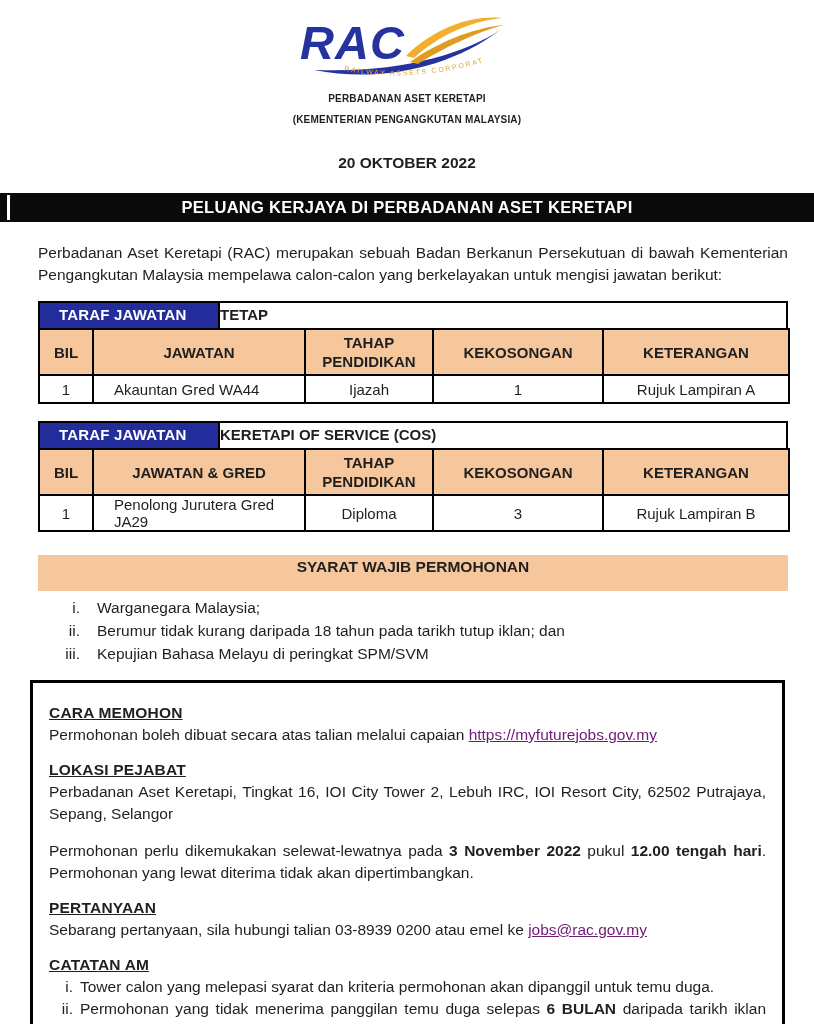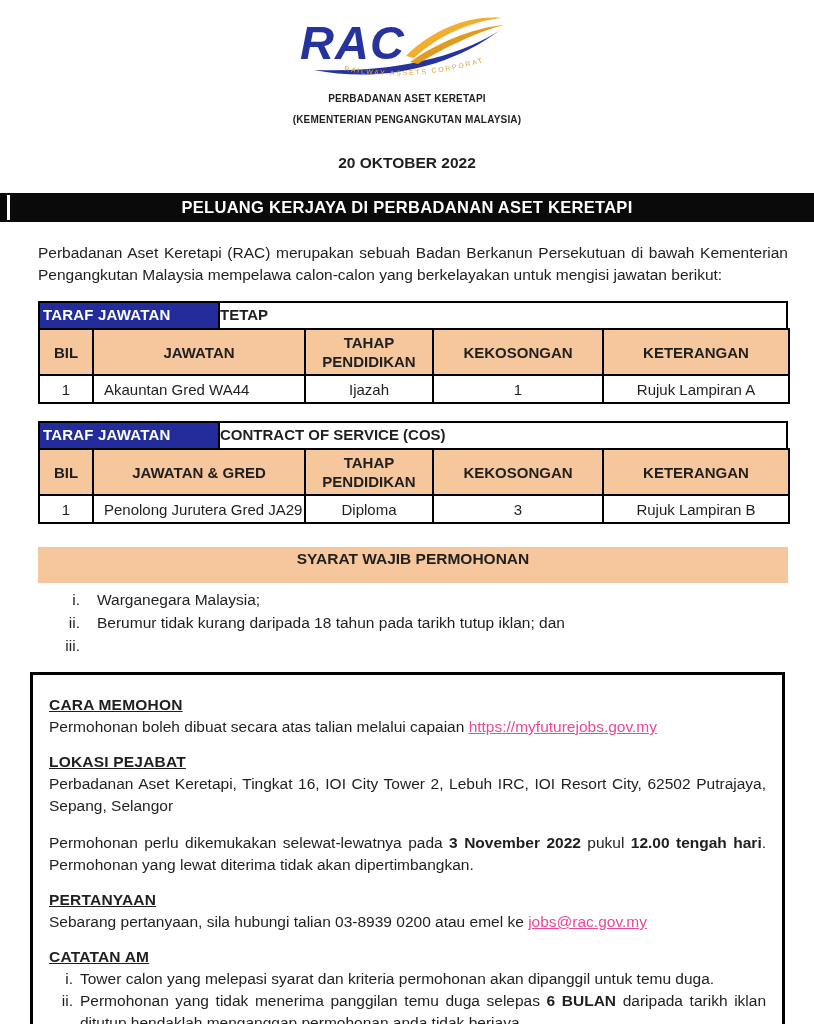--- a/index.html
+++ b/index.html
@@ -22,29 +22,29 @@
   }
   .banner-notch { position: absolute; left: 7px; top: 2px; bottom: 2px; width: 3px; background: #ffffff; }
   .content { width: 750px; margin-left: 38px; }
   .intro { margin-top: 20px; font-size: 15.5px; line-height: 22px; text-align: justify; }
 
   .tbl { margin-top: 15px; }
   .tbl + .tbl { margin-top: 17px; }
   .taraf-row { display: flex; border: 2px solid #000; border-bottom: none; height: 27px; }
   .taraf-label {
     width: 180px; background: #222d9b; color: #fff; font-weight: bold;
-    font-size: 15px; line-height: 24px; padding-left: 3px; letter-spacing: .2px;
+    font-size: 15px; line-height: 24px; padding-left: 19px; letter-spacing: .2px;
     border-right: 2px solid #000;
   }
   .taraf-value { flex: 1; font-weight: bold; font-size: 15px; line-height: 24px; background: #fff; }
   table { border-collapse: collapse; width: 750px; table-layout: fixed; }
   th, td { border: 2px solid #000; font-size: 15px; }
   th { background: #f6c79c; font-weight: bold; padding: 3px 2px; line-height: 19px; }
   td { background: #fff; height: 28px; text-align: center; }
-  td.cell-left { text-align: left; padding-left: 10px; }
+  td.cell-left { text-align: left; padding-left: 20px; }
   col.c-bil { width: 54px; } col.c-jaw { width: 212px; } col.c-tah { width: 128px; }
   col.c-kek { width: 170px; } col.c-ket { width: 186px; }
 
   .syarat-banner {
     margin-top: 23px; background: #f6c79c; height: 36px;
     text-align: center; font-weight: bold; font-size: 15.5px; line-height: 23px;
   }
   .roman-list { margin-top: 5px; }
   .roman-item { display: flex; font-size: 15.5px; line-height: 23px; }
   .roman-item .num { width: 42px; text-align: right; flex: none; }
@@ -52,21 +52,21 @@
 
   .info-box {
     margin-top: 15px; margin-left: 30px; width: 755px; min-height: 392px;
     border: 3px solid #000; padding: 14px 16px 18px 16px;
   }
   .section { margin-top: 15px; }
   .section:first-child { margin-top: 7px; }
   .sec-title { font-weight: bold; font-size: 15.5px; text-decoration: underline; letter-spacing: .2px; margin-bottom: 2px; }
   .sec-body { font-size: 15.5px; line-height: 22px; }
   .justify { text-align: justify; }
-  a.doc-link { color: #ec4899; text-decoration: underline; cursor: pointer; }
+  a.doc-link { color: #701a75; text-decoration: underline; cursor: pointer; }
   .cat-list { margin-top: 1px; }
   .cat-item { display: flex; font-size: 15.5px; line-height: 22px; }
   .cat-item .num { width: 24px; text-align: right; flex: none; }
   .cat-item .txt { margin-left: 7px; text-align: justify; }
 </style>
 </head>
 <body>
 
 <div class="logo-wrap">
   <svg width="238" height="74" viewBox="0 0 238 74">
@@ -126,21 +126,21 @@
           <td>1</td>
           <td>Rujuk Lampiran A</td>
         </tr>
       </tbody>
     </table>
   </div>
 
   <div class="tbl">
     <div class="taraf-row">
       <div class="taraf-label">TARAF JAWATAN</div>
-      <div class="taraf-value">CONTRACT OF SERVICE (COS)</div>
+      <div class="taraf-value">KERETAPI OF SERVICE (COS)</div>
     </div>
     <table>
       <colgroup>
           <col class="c-bil">
           <col class="c-jaw">
           <col class="c-tah">
           <col class="c-kek">
           <col class="c-ket">
         </colgroup>
       <thead>
@@ -169,20 +169,21 @@
     <div class="roman-item">
       <span class="num">i.</span>
       <span class="txt">Warganegara Malaysia;</span>
     </div>
     <div class="roman-item">
       <span class="num">ii.</span>
       <span class="txt">Berumur tidak kurang daripada 18 tahun pada tarikh tutup iklan; dan</span>
     </div>
     <div class="roman-item">
       <span class="num">iii.</span>
+      <span class="txt">Kepujian Bahasa Melayu di peringkat SPM/SVM</span>
     </div>
   </div>
 </div>
 
 <div class="info-box">
 
   <div class="section">
     <div class="sec-title">CARA MEMOHON</div>
     <div class="sec-body">
       <span>Permohonan boleh dibuat secara atas talian melalui capaian </span><a class="doc-link" href="#">https://myfuturejobs.gov.my</a>

